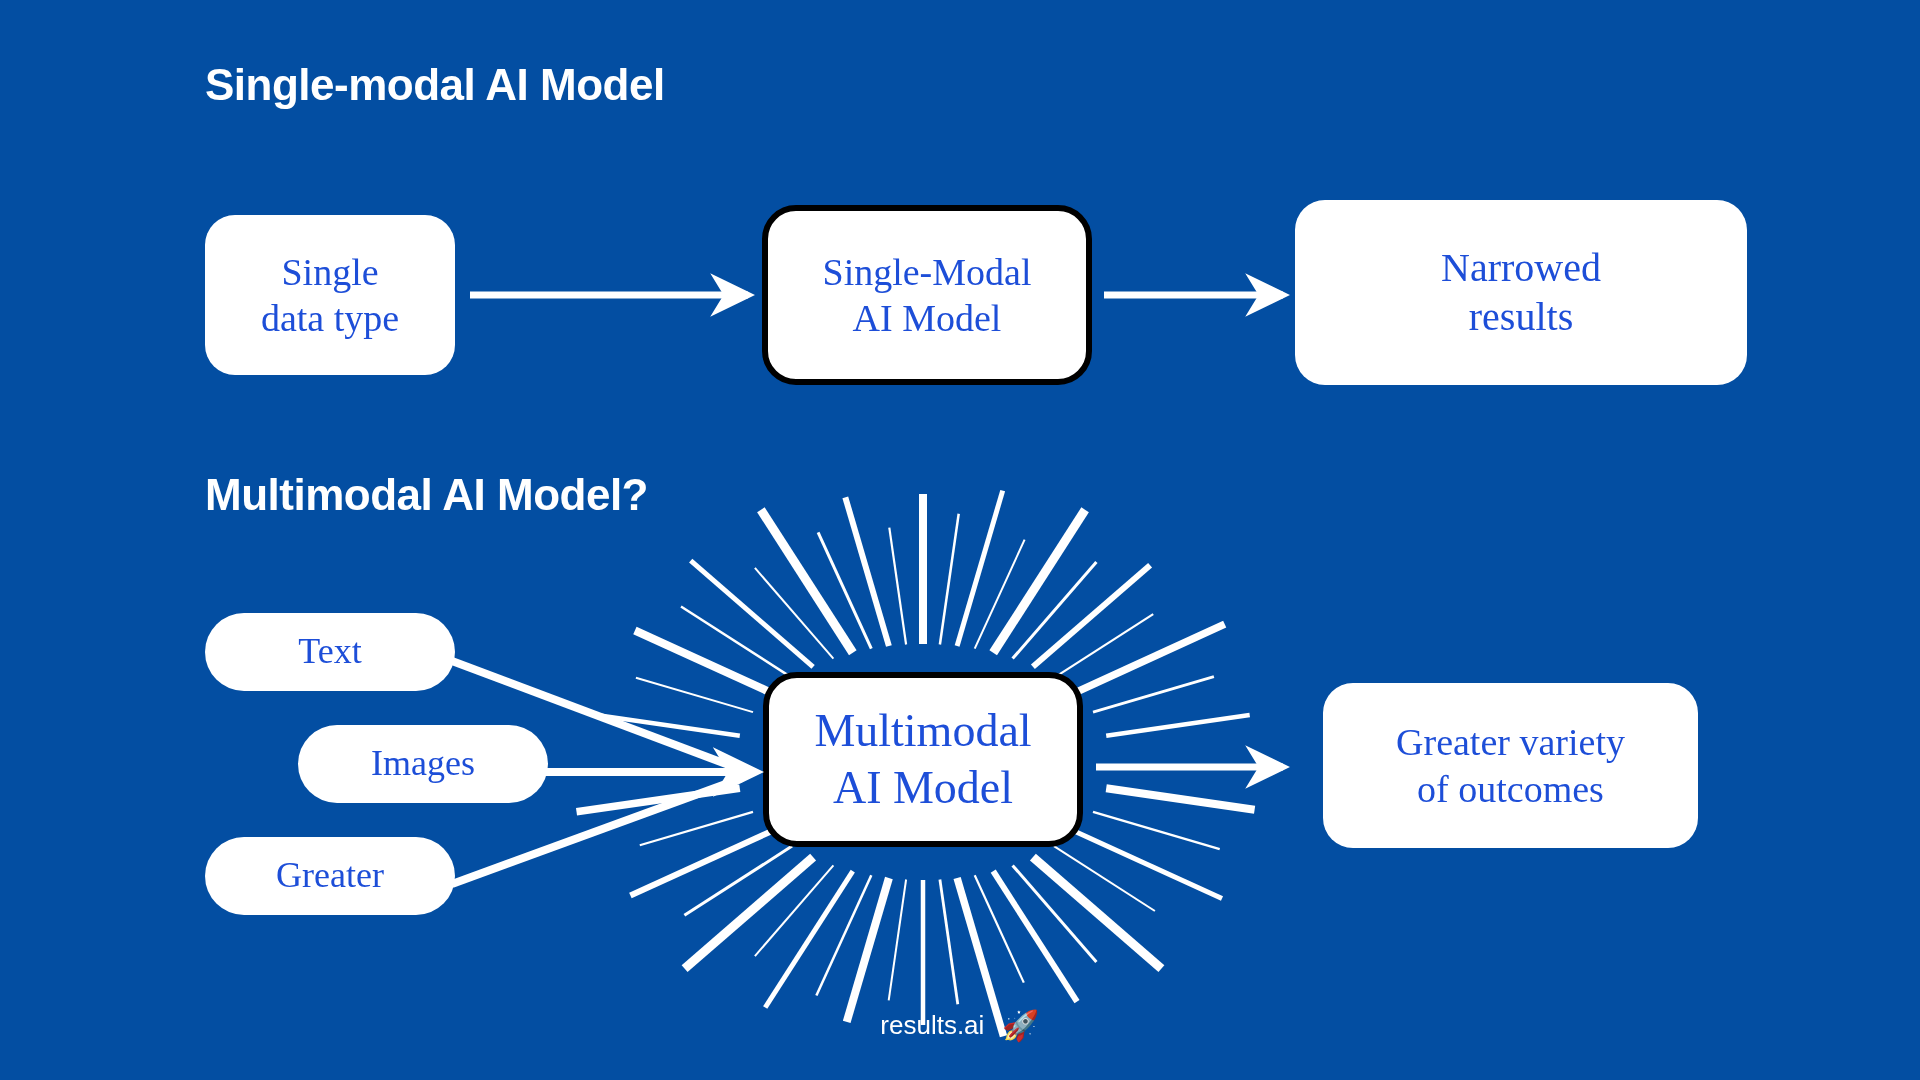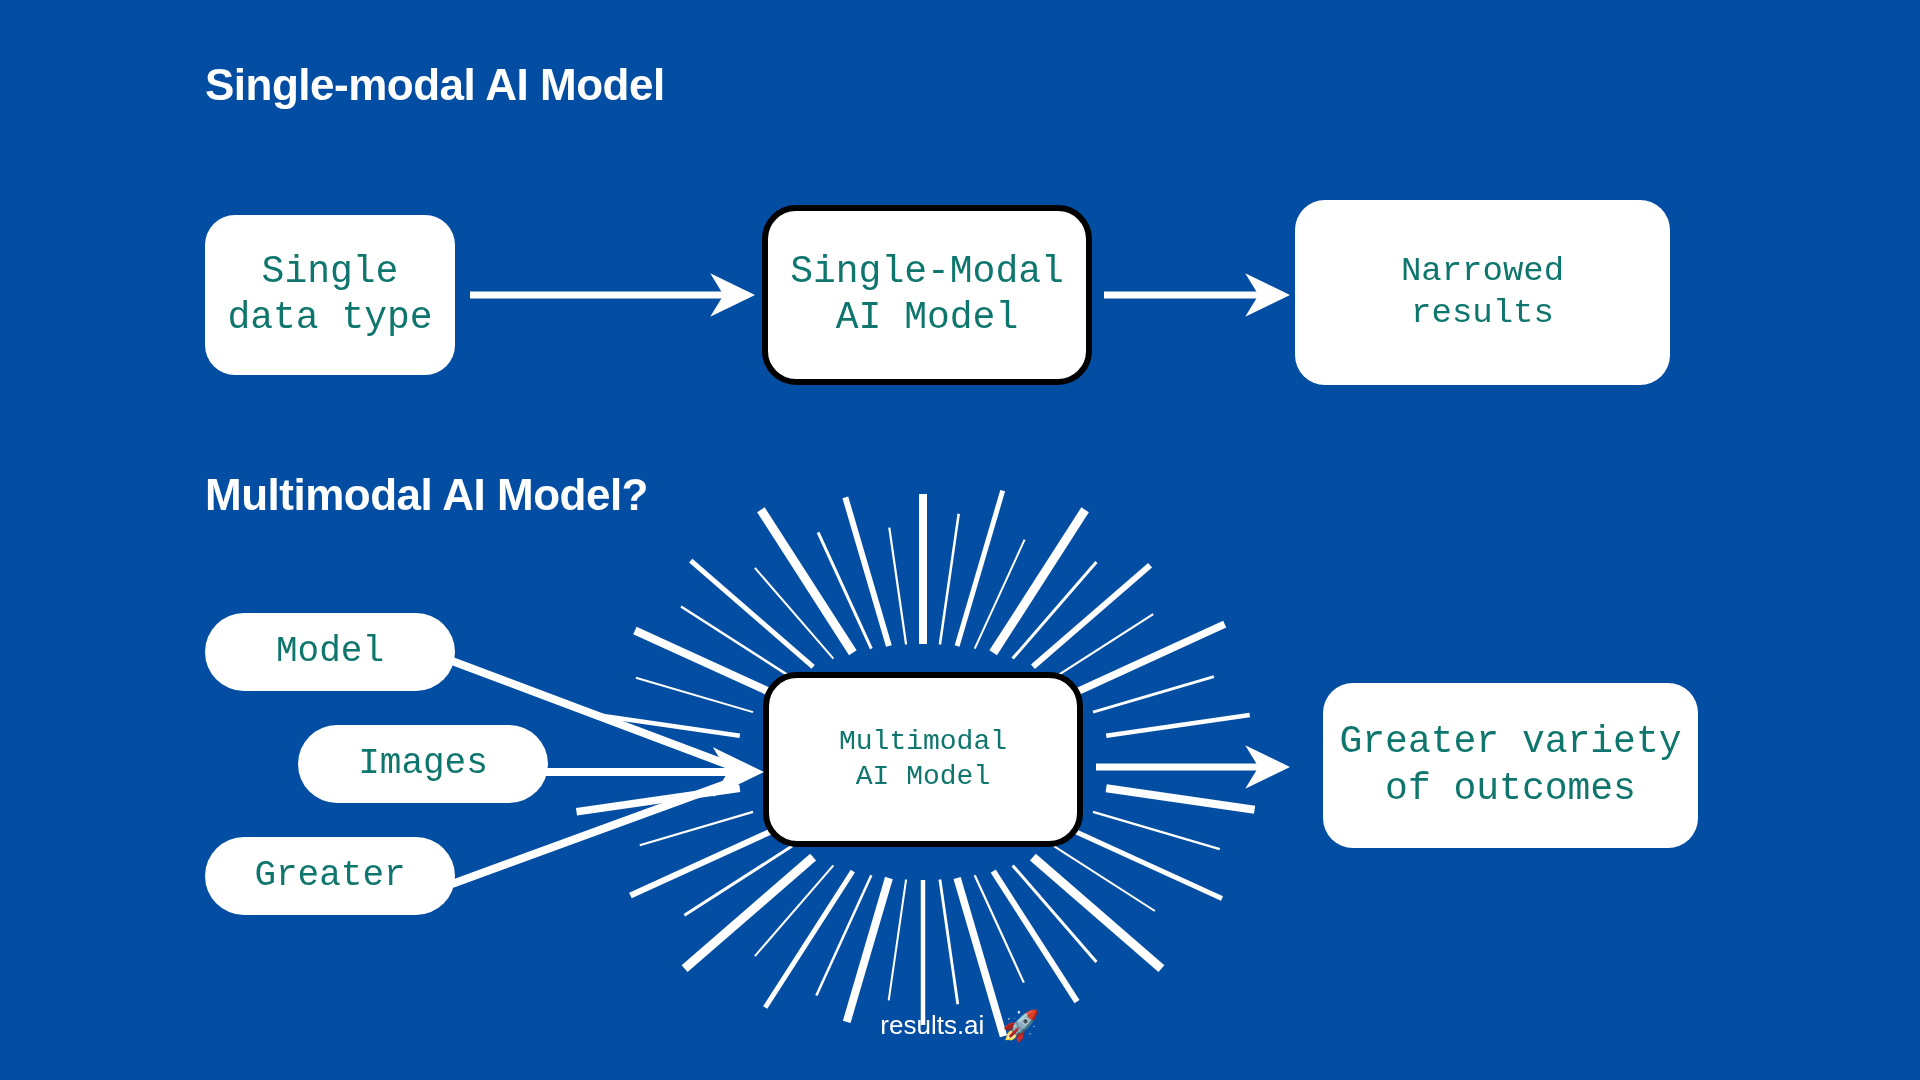--- a/index.html
+++ b/index.html
@@ -31,62 +31,62 @@
     letter-spacing: -0.5px;
     white-space: nowrap;
   }
   #heading-single { left: 205px; top: 60px; }
   #heading-multi  { left: 205px; top: 470px; }
 
   
   .node {
     position: absolute;
     background: #ffffff;
-    color: #0f766e;
+    color: #1d4ed8;
     display: flex;
     align-items: center;
     justify-content: center;
     text-align: center;
-    font-family: Liberation Mono, monospace;
+    font-family: Liberation Serif, serif;
     font-weight: normal;
     line-height: 1.22;
     box-sizing: border-box;
   }
   .node .label { display: block; white-space: pre-line; }
 
   .node.rounded { border-radius: 30px; }
   .node.pill    { border-radius: 999px; }
   .node.emph    { border: 6px solid #000000; border-radius: 34px; }
 
   
   #node-single-data-type {
     left: 205px; top: 215px; width: 250px; height: 160px; font-size: 38px;
   }
   #node-single-modal-model {
     left: 762px; top: 205px; width: 330px; height: 180px; font-size: 38px;
     z-index: 6;
   }
   #node-narrowed-results {
-    left: 1295px; top: 200px; width: 375px; height: 185px; font-size: 34px;
+    left: 1295px; top: 200px; width: 452px; height: 185px; font-size: 40px;
   }
 
   
   #node-text {
     left: 205px; top: 613px; width: 250px; height: 78px; font-size: 36px;
   }
   #node-images {
     left: 298px; top: 725px; width: 250px; height: 78px; font-size: 36px;
   }
   #node-charts {
     left: 205px; top: 837px; width: 250px; height: 78px; font-size: 36px;
   }
 
   
   #node-multimodal-model {
-    left: 763px; top: 672px; width: 320px; height: 175px; font-size: 28px;
+    left: 763px; top: 672px; width: 320px; height: 175px; font-size: 46px;
     z-index: 6;
   }
   #node-greater-variety {
     left: 1295px; top: 683px; width: 375px; height: 165px; font-size: 38px; margin-left: 28px;
   }
 
   
   svg.layer {
     position: absolute;
     left: 0; top: 0;
@@ -181,21 +181,21 @@
   <span class="label">Single-Modal
 AI Model</span>
 </div>
 
 <div class="node rounded" id="node-narrowed-results">
   <span class="label">Narrowed
 results</span>
 </div>
 
 <div class="node pill" id="node-text">
-  <span class="label">Model</span>
+  <span class="label">Text</span>
 </div>
 
 <div class="node pill" id="node-images">
   <span class="label">Images</span>
 </div>
 
 <div class="node pill" id="node-charts">
   <span class="label">Greater</span>
 </div>
 

